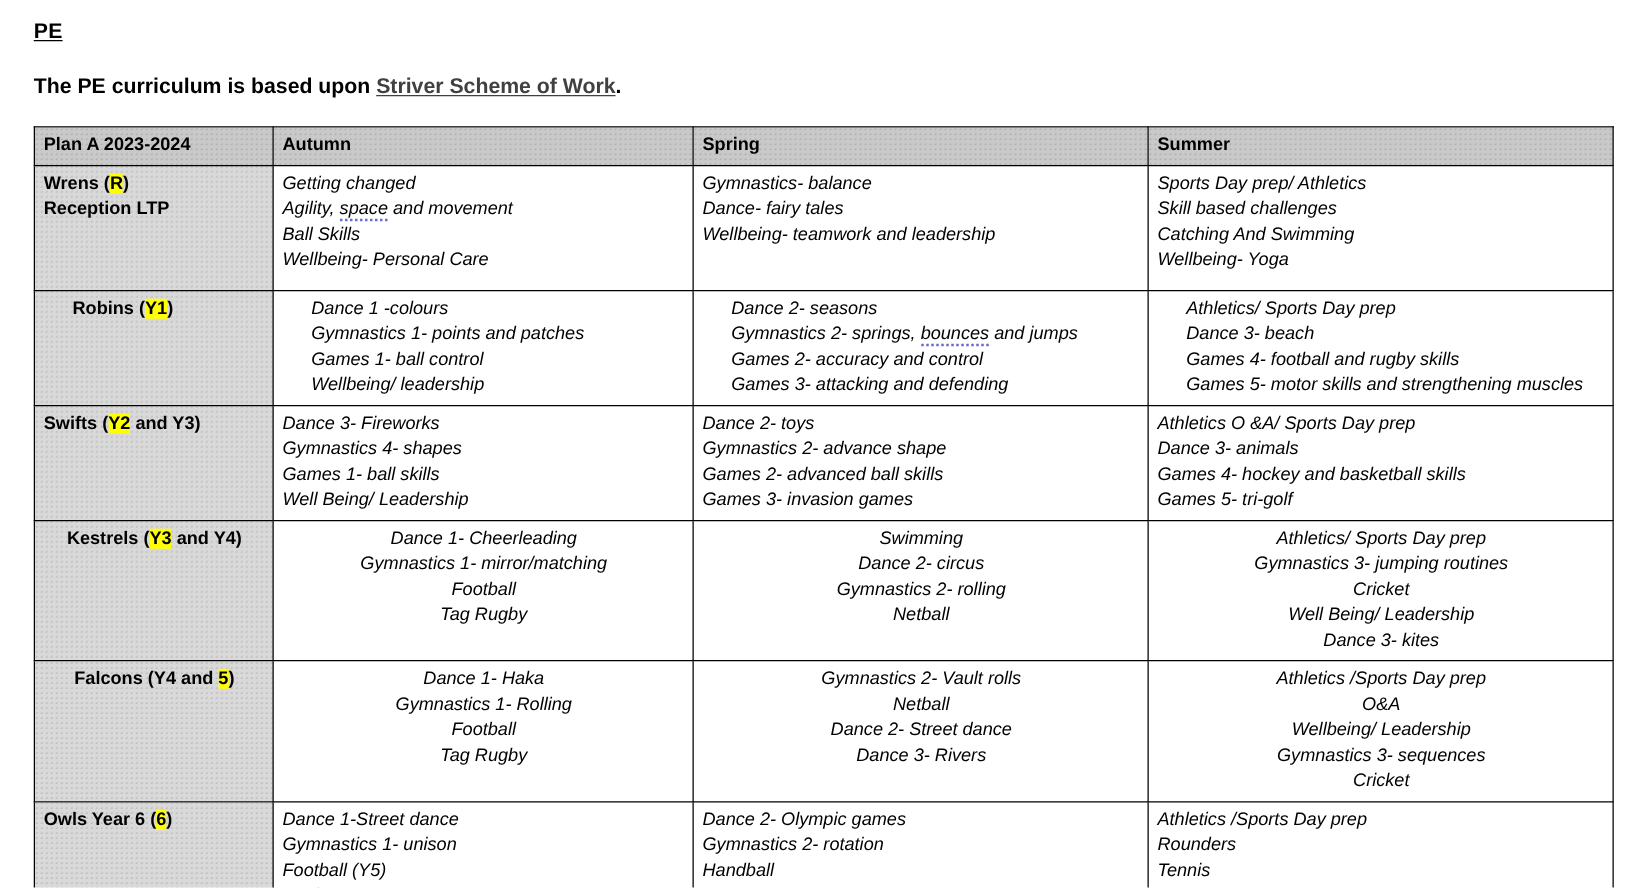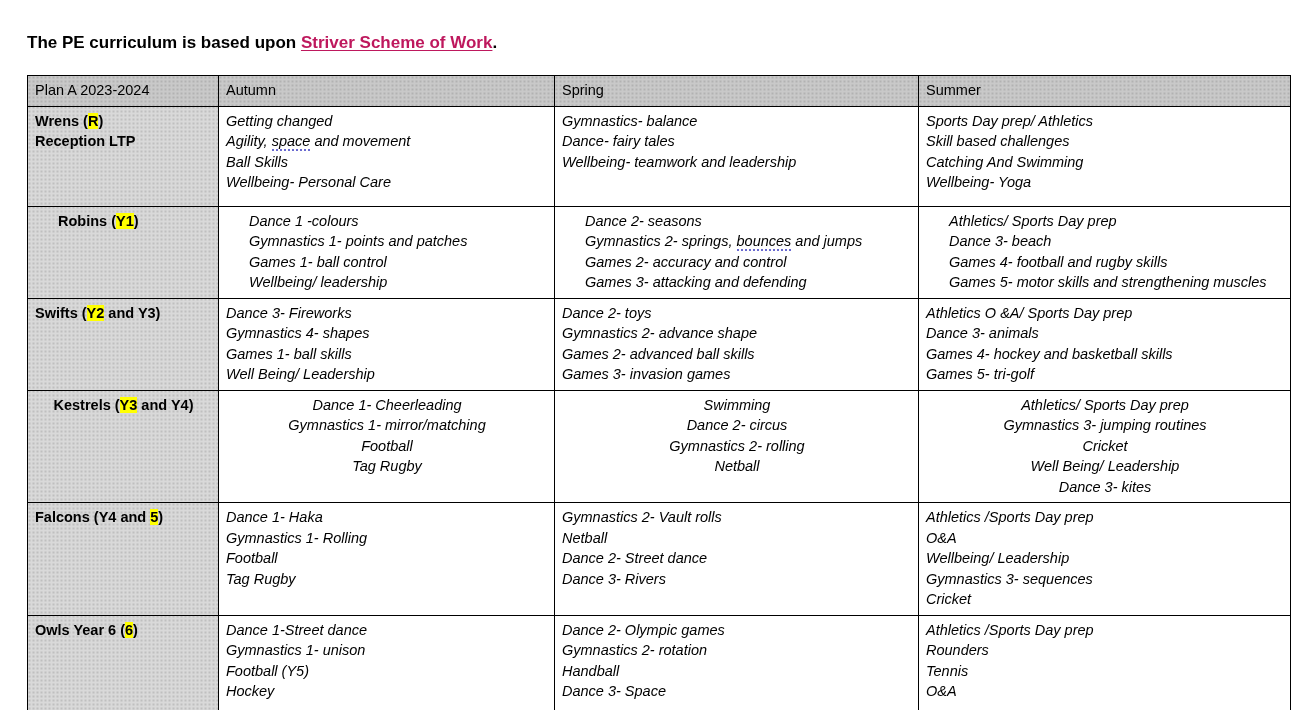--- a/index.html
+++ b/index.html
@@ -34,21 +34,21 @@
     line-height: 22px;
   }
 
   .intro-line {
     font-size: 17px;
     font-weight: bold;
     margin: 22px 0 0 0;
     line-height: 22px;
   }
   .intro-link {
-    color: #be185d;
+    color: #404040;
     font-weight: bold;
     text-decoration: underline;
     text-underline-offset: 2px;
     cursor: pointer;
   }
 
   
   .ltp-table {
     margin-top: 21px;
     border-collapse: collapse;
@@ -74,21 +74,21 @@
     background-size: 4px 4px;
   }
   .header-shaded {
     background-color: #c9c9c9;
     background-image:
       radial-gradient(circle at 1px 1px, rgba(0,0,0,0.12) 0.7px, transparent 0.8px);
     background-size: 4px 4px;
   }
 
   thead th {
-    font-weight: normal;
+    font-weight: bold;
     font-size: 14.5px;
     padding-top: 3px;
     padding-bottom: 4px;
     height: 13px;
   }
 
   .col-group  { width: 191px; }
   .col-term   { width: 336px; }
   .col-term3  { width: 364px; }
   .col-term4  { width: 372px; }
@@ -118,28 +118,29 @@
   .squiggle {
     border-bottom: 2px dotted #6a6ad0;
     padding-bottom: 0px;
   }
 
   
   tr.row-wrens  td { height: 90px; }
   tr.row-robins td { height: 62px; padding-left: 30px; }
   tr.row-swifts td { height: 62px; }
   tr.row-kestrels td { height: 84px; text-align: center; }
-  tr.row-falcons  td { height: 86px; }
+  tr.row-falcons  td { height: 86px; text-align: center; }
   tr.row-owls     td { height: 90px; }
 </style>
 </head>
 <body>
 
 <div class="page">
 
+  <div class="doc-title">PE</div>
 
   <div class="intro-line">
     <span>The PE curriculum is based upon </span><a class="intro-link">Striver Scheme of Work</a><span>.</span>
   </div>
 
   <table class="ltp-table">
     <colgroup>
       <col class="col-group">
       <col class="col-term">
       <col class="col-term3">

